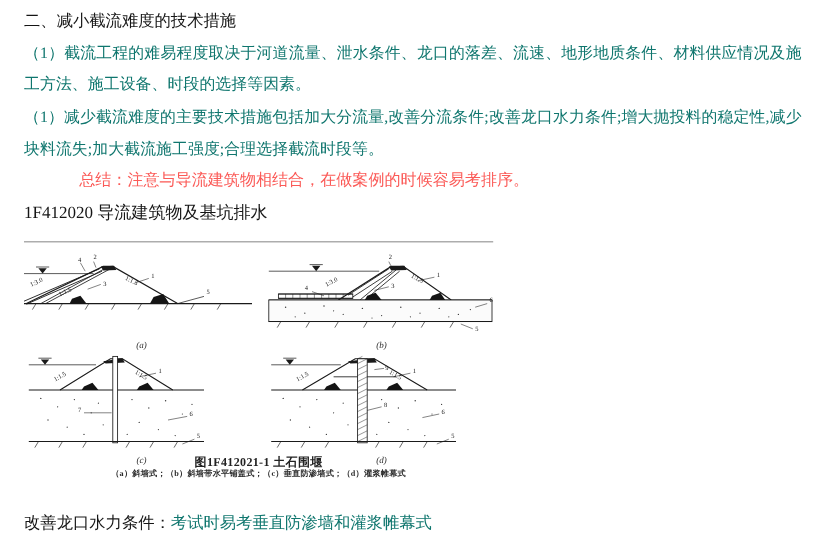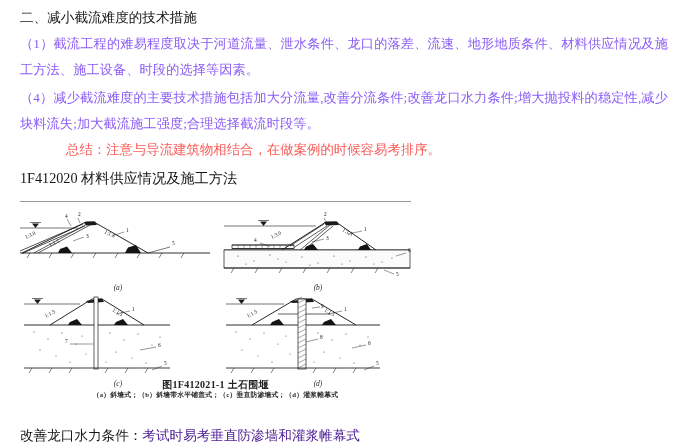--- a/index.html
+++ b/index.html
@@ -25,21 +25,21 @@
     position: absolute;
     left: 20px;
     width: 648px;
   }
   .para {
     font-size: 13.2px;
     line-height: 25.5px;
     letter-spacing: 0.1px;
     text-align: justify;
     margin: 0;
-    color: #8b5cf6;
+    color: #0f766e;
   }
   .heading-sec {
     font-size: 13.6px;
     line-height: 24px;
     margin: 0;
     color: #151515;
   }
   .summary-red {
     font-size: 13.4px;
     line-height: 24px;
@@ -52,21 +52,21 @@
     margin: 0;
     color: #151515;
   }
   .bottom-line {
     font-size: 13.6px;
     line-height: 24px;
     margin: 0;
     color: #151515;
   }
   .bottom-line .red {
-    color: #4c1d95;
+    color: #0f766e;
     text-align: center;
   }
 
   
   .figure-wrap {
     position: absolute;
     left: 20px;
     top: 198px;
     width: 398px;
     height: 208px;
@@ -134,29 +134,29 @@
 
   <div class="txt-block" style="top:6px;">
     <p class="heading-sec">二、减小截流难度的技术措施</p>
   </div>
 
   <div class="txt-block" style="top:31px;">
     <p class="para">（1）截流工程的难易程度取决于河道流量、泄水条件、龙口的落差、流速、地形地质条件、材料供应情况及施工方法、施工设备、时段的选择等因素。</p>
   </div>
 
   <div class="txt-block" style="top:85px;">
-    <p class="para">（4）减少截流难度的主要技术措施包括加大分流量,改善分流条件;改善龙口水力条件;增大抛投料的稳定性,减少块料流失;加大截流施工强度;合理选择截流时段等。</p>
+    <p class="para">（1）减少截流难度的主要技术措施包括加大分流量,改善分流条件;改善龙口水力条件;增大抛投料的稳定性,减少块料流失;加大截流施工强度;合理选择截流时段等。</p>
   </div>
 
   <div class="txt-block" style="top:138px;margin-left:46px;">
     <p class="summary-red">总结：注意与导流建筑物相结合，在做案例的时候容易考排序。</p>
   </div>
 
   <div class="txt-block" style="top:166px;">
-    <p class="doc-code">1F412020  材料供应情况及施工方法</p>
+    <p class="doc-code">1F412020  导流建筑物及基坑排水</p>
   </div>
 
   <div class="figure-wrap">
     <div class="rule-top"></div>
 
     <div class="panels">
 
       <div class="panel pa">
         <svg viewBox="0 0 196 84" xmlns="http://www.w3.org/2000/svg">
           <g stroke="#1a1a1a" fill="none" stroke-width="0.7">

